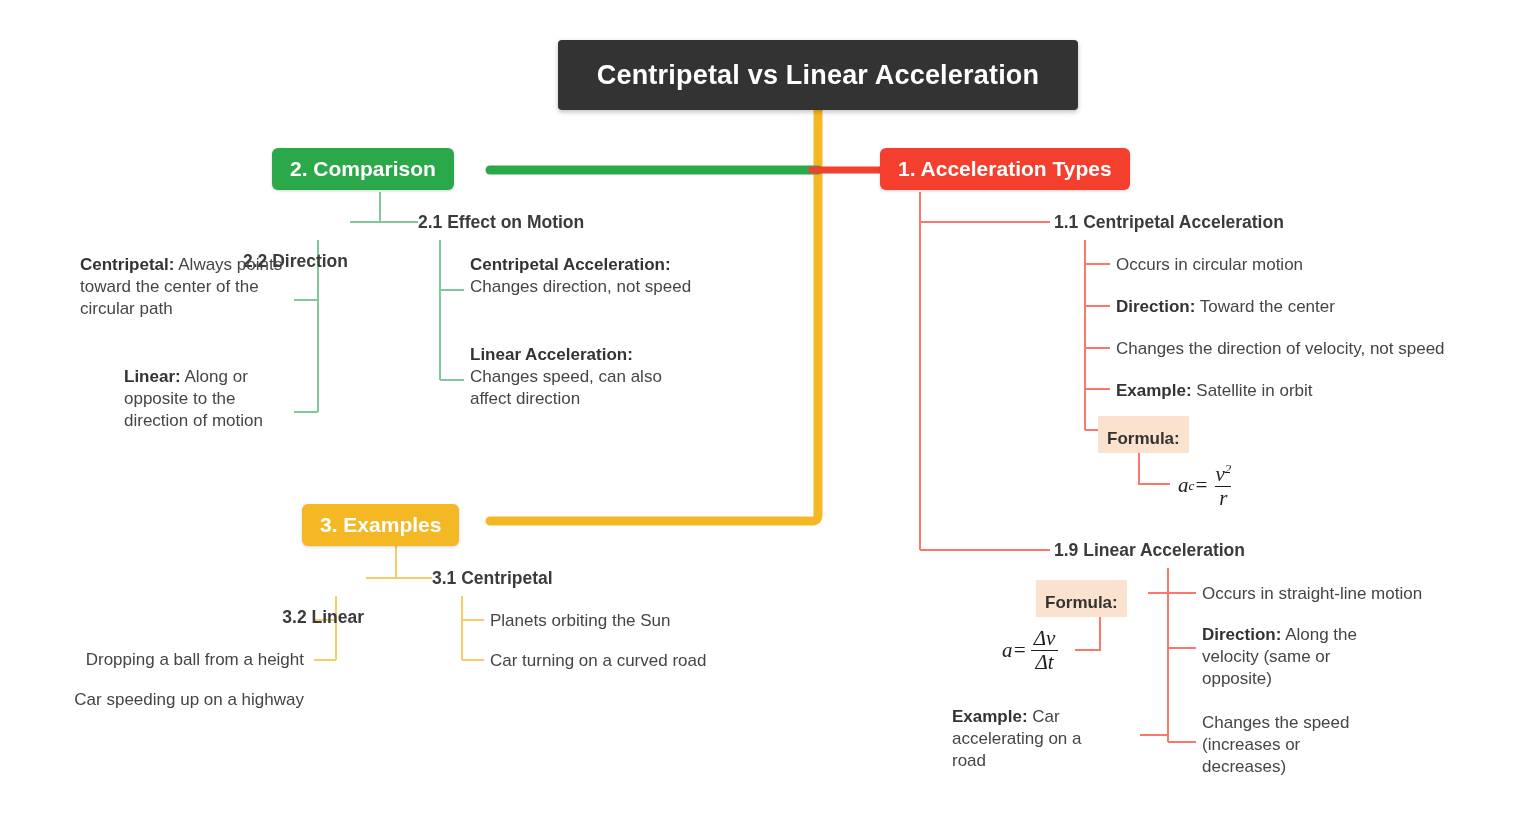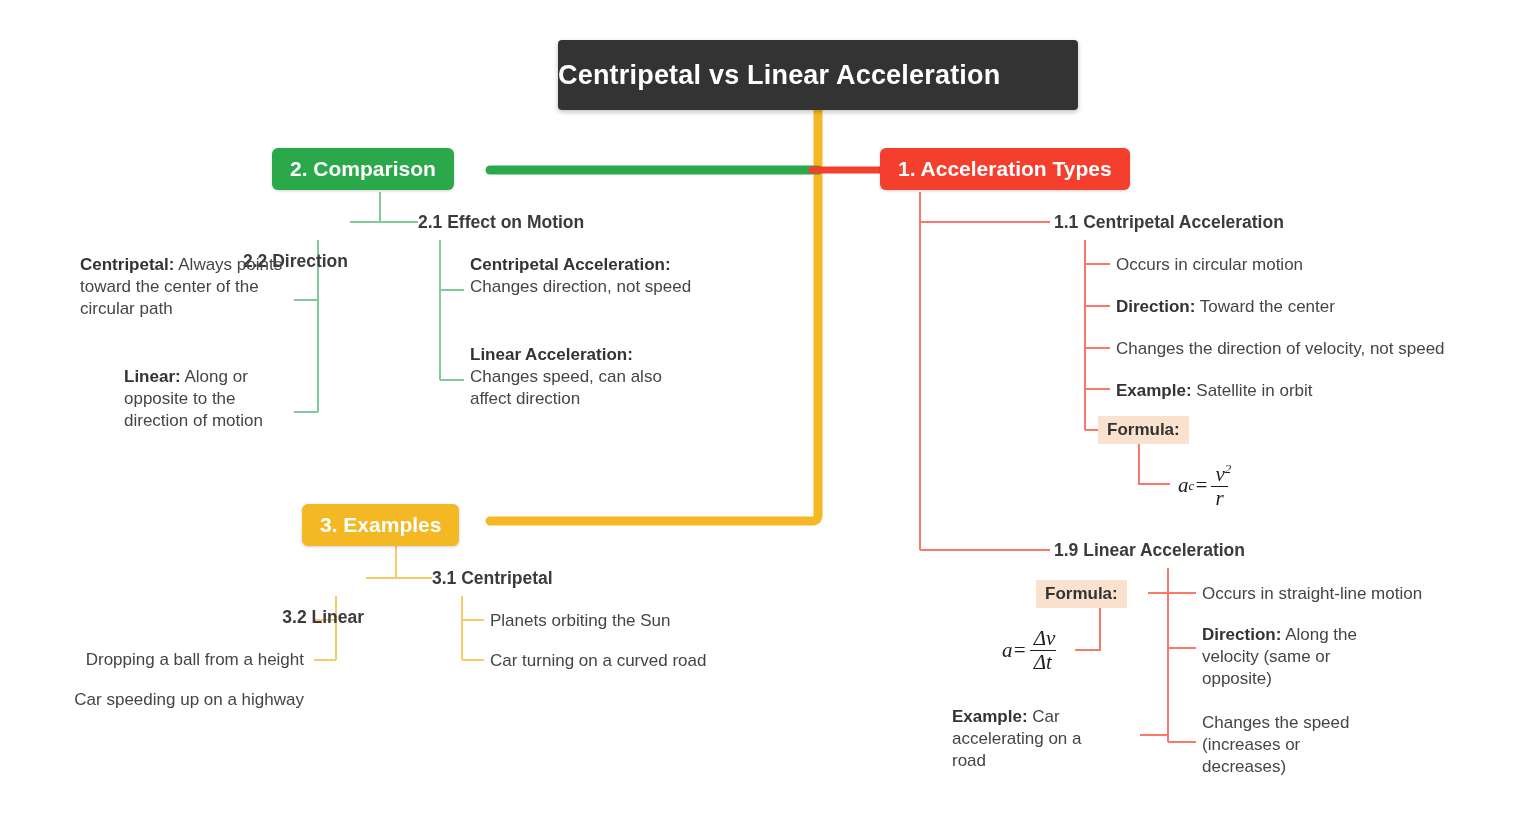--- a/index.html
+++ b/index.html
@@ -11,21 +11,21 @@
   }
   #canvas{position:absolute;inset:0;width:1536px;height:820px;}
   svg.links{position:absolute;left:0;top:0;width:1536px;height:820px;pointer-events:none;}
 
   .node{position:absolute;box-sizing:border-box;}
 
   
   .root{
     left:558px;top:40px;width:520px;height:70px;
     background:#333333;border-radius:4px;
-    display:flex;align-items:center;
+    display:flex;align-items:center;justify-content:center;
     box-shadow:0 2px 5px rgba(0,0,0,.25);
   }
   .root span{color:#ffffff;font-size:27px;font-weight:bold;letter-spacing:.2px;}
 
   
   .pill{
     border-radius:6px;display:flex;align-items:center;
     padding:8px 18px;height:42px;
     box-shadow:0 1px 3px rgba(0,0,0,.18);
   }
@@ -39,27 +39,27 @@
 
   
   .leaf{font-size:17px;color:#454545;line-height:1.30;}
   .leaf b{font-weight:bold;color:#333;}
   .nowrap{white-space:nowrap;}
   .ta-right{text-align:right;margin-top:39px;}
 
   
   .chip{
     background:#fae2ce;display:inline-block;
-    padding:4px 9px 4px 9px;font-size:17px;font-weight:bold;color:#333;
+    padding:13px 9px 4px 9px;font-size:17px;font-weight:bold;color:#333;
   }
 
   
   .math{font-family:"Liberation Serif","DejaVu Serif",serif;font-style:italic;
         font-size:21px;color:#1d1d1d;display:flex;align-items:center;}
-  .math .frac{display:inline-flex;flex-direction:column;align-items:flex-start;
+  .math .frac{display:inline-flex;flex-direction:column;align-items:center;
         margin-left:3px;line-height:1.02;font-family:Liberation Serif, serif;}
   .math .frac .num{padding:0 4px 1px 4px;}
   .math .frac .den{border-top:1.4px solid #1d1d1d;padding:1px 4px 0 4px;}
   .math sup{font-size:.62em;vertical-align:super;font-style:italic;}
   .math sub{font-size:.62em;vertical-align:sub;font-style:italic;}
 </style>
 </head>
 <body>
 
 <div id="canvas">

